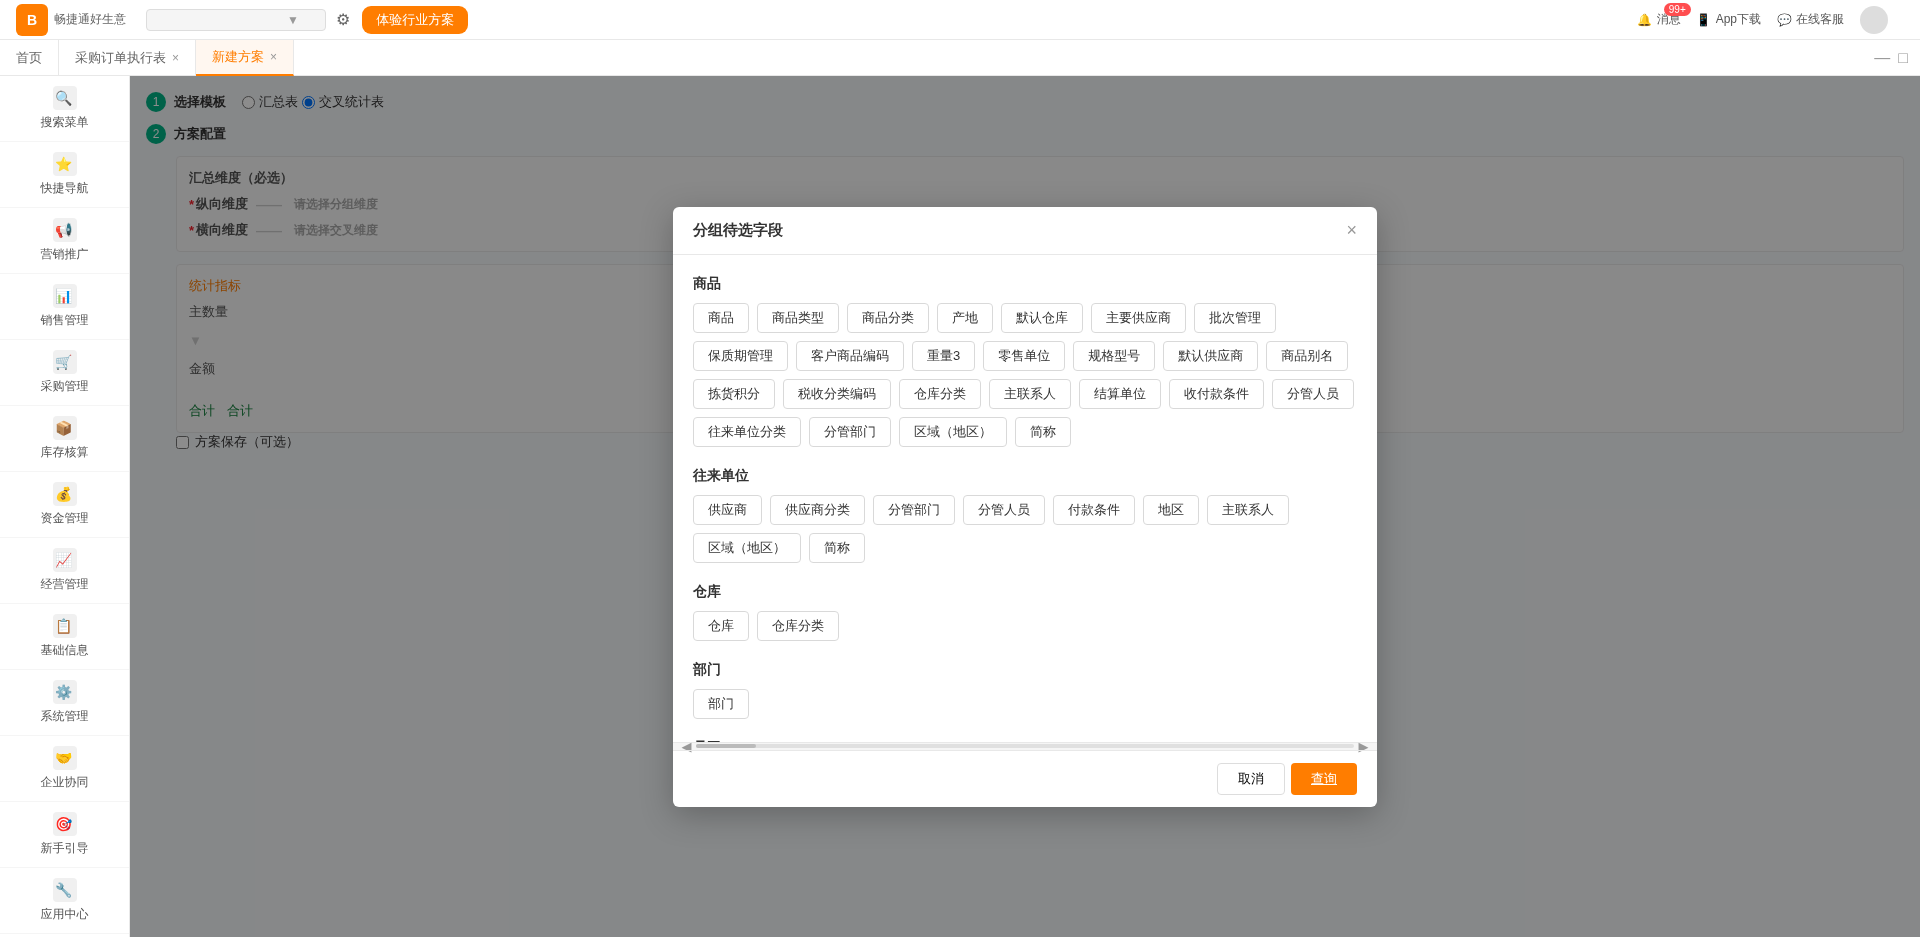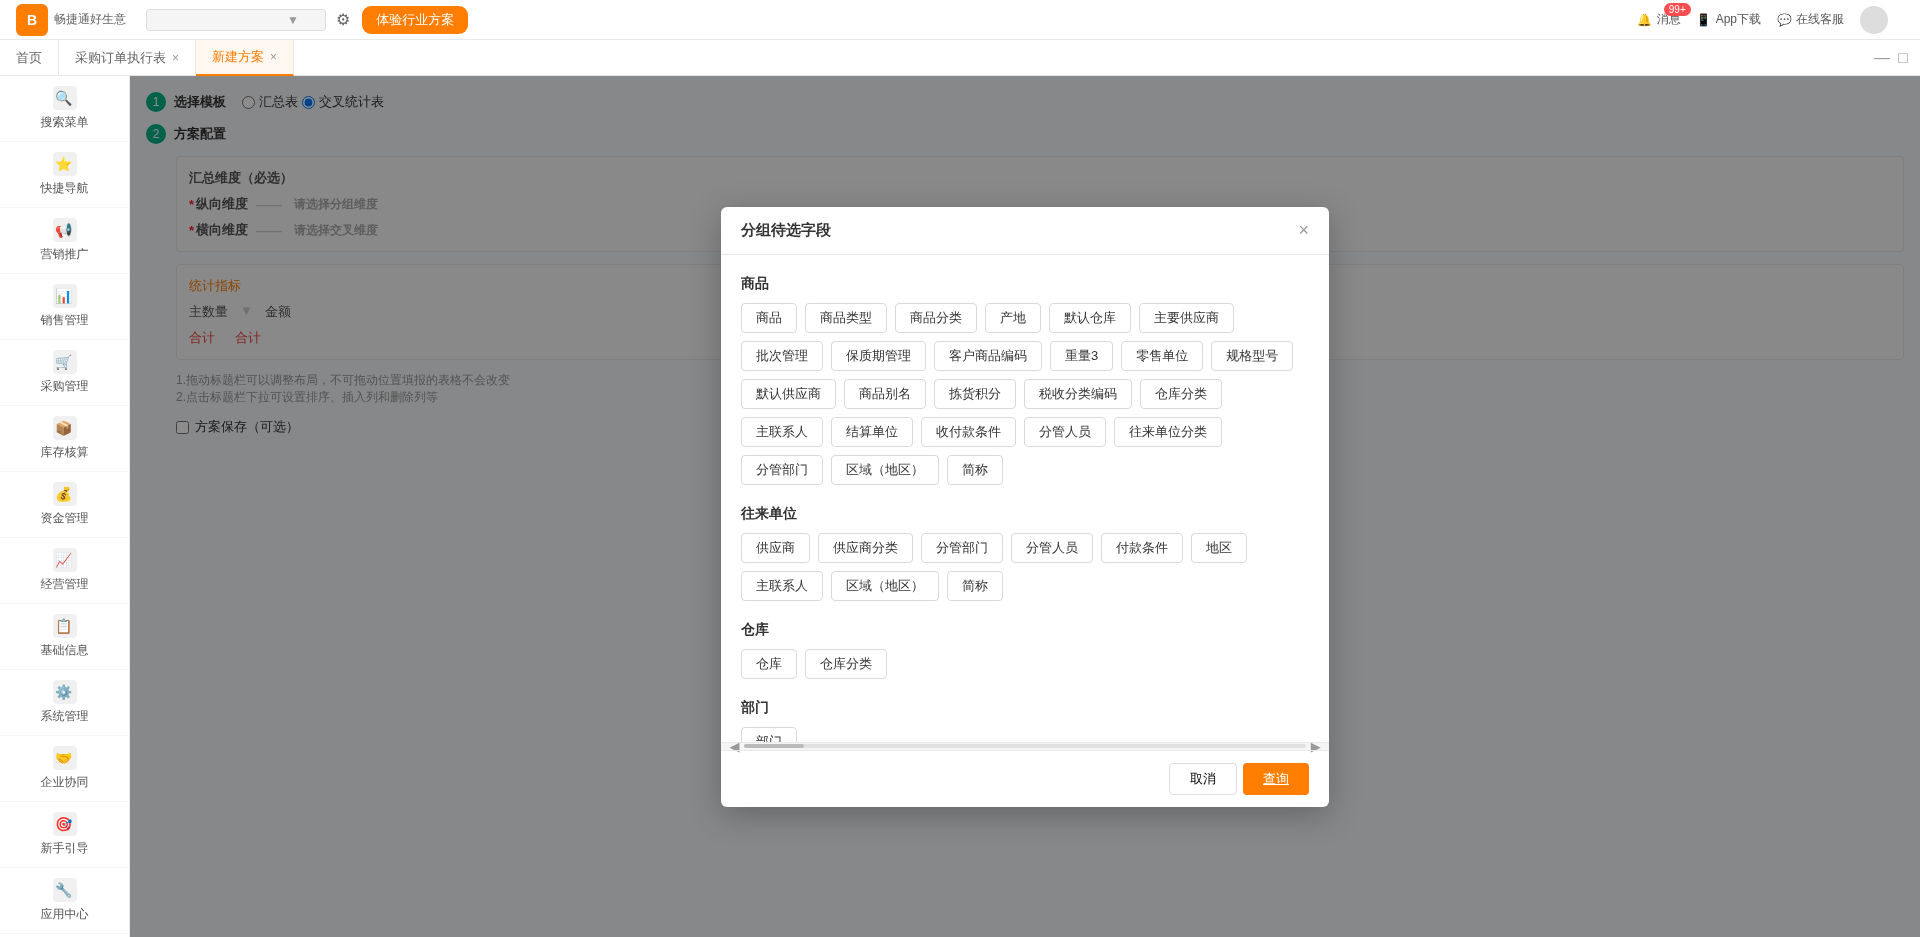--- a/index.html
+++ b/index.html
@@ -137,21 +137,21 @@
     
     .dialog-backdrop {
       position: absolute; inset: 0;
       background: rgba(0,0,0,0.45);
       z-index: 300;
       display: flex; align-items: center; justify-content: center;
     }
     .dialog {
       background: #fff;
       border-radius: 6px;
-      width: 608px;
+      width: 704px;
       max-height: 600px;
       display: flex; flex-direction: column;
       box-shadow: 0 8px 32px rgba(0,0,0,0.25);
     }
     .dialog-header {
       display: flex; align-items: center; justify-content: space-between;
       padding: 14px 20px;
       border-bottom: 1px solid #e8e8e8;
     }
     .dialog-title { font-size: 15px; font-weight: bold; color: #333; }
@@ -360,35 +360,31 @@
         <div style="display:flex;align-items:center;">
           <span style="color:#f5222d;margin-right:2px;">*</span>
           <span style="margin-right:8px;color:#555;">横向维度</span>
           <span style="color:#ccc;margin-right:12px;">——</span>
           <span style="color:#aaa;font-size:12px;">请选择交叉维度</span>
         </div>
       </div>
 
       <div style="margin-left:30px;padding:12px;background:#fafafa;border:1px solid #e8e8e8;border-radius:4px;">
         <div style="color:#ff7d00;font-size:13px;margin-bottom:8px;">统计指标</div>
-        <div style="display:flex;gap:12px;font-size:13px;color:#555;margin-bottom:8px;">
+        <div style="display:flex;gap:12px;font-size:13px;color:#555;margin-bottom:24px;flex-direction:column;">
           <span>主数量</span>
           <span style="color:#ccc;">▼</span>
           <span>金额</span>
         </div>
-        <div style="display:flex;gap:20px;font-size:13px;color:#ef4444;">
+        <div style="display:flex;gap:12px;font-size:13px;color:#15803d;">
           <span>合计</span>
           <span>合计</span>
         </div>
       </div>
 
-      <div style="margin:12px 30px;font-size:12px;color:#999;">
-        <div>1.拖动标题栏可以调整布局，不可拖动位置填报的表格不会改变</div>
-        <div>2.点击标题栏下拉可设置排序、插入列和删除列等</div>
-      </div>
 
       <div style="margin-left:30px;display:flex;align-items:center;">
         <input type="checkbox" style="">
         <span style="margin-left:6px;font-size:13px;">方案保存（可选）</span>
       </div>
     </div>
 
     <div class="dialog-backdrop">
       <div class="dialog">
         <div class="dialog-header">

